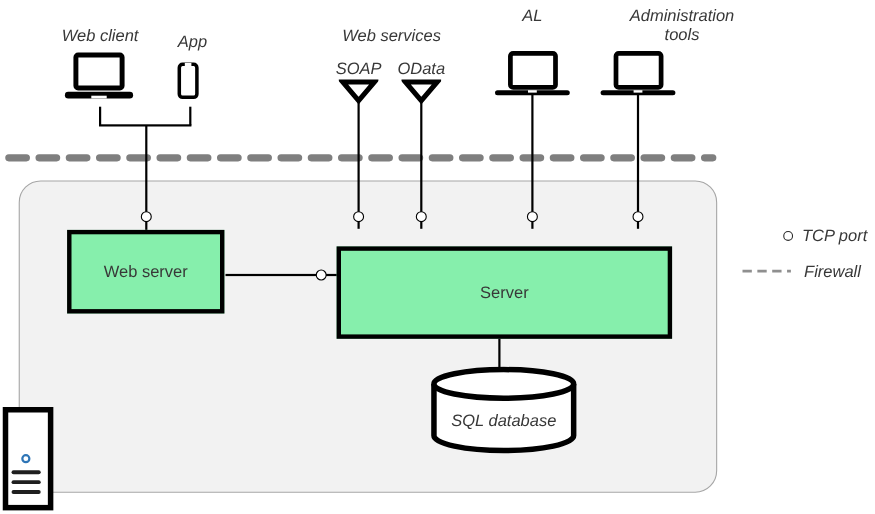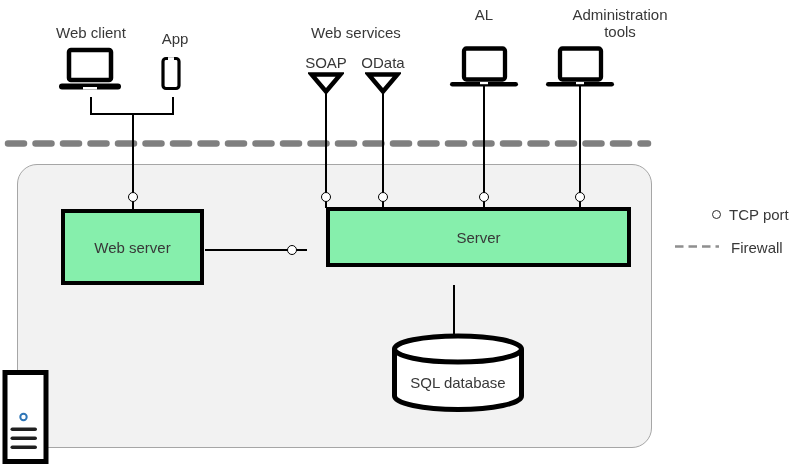--- a/index.html
+++ b/index.html
@@ -1,21 +1,21 @@
 <!DOCTYPE html>
 <html><head>
 <meta charset="utf-8">
 <style>
   html,body{margin:0;padding:0;background:#ffffff;}
   #canvas{
     position:relative;width:795px;height:467px;background:#ffffff;overflow:hidden;
     font-family:"Liberation Sans",sans-serif;color:#383838;font-size:15px;
   }
   .abs{position:absolute;}
-  .lbl{position:absolute;text-align:center;line-height:17px;white-space:nowrap;}
+  .lbl{position:absolute;text-align:center;line-height:17px;white-space:nowrap;font-style:italic;}
   .zone{
     position:absolute;left:17px;top:164px;width:635px;height:284px;
     background:#f2f2f2;border:1.6px solid #a6a6a6;border-radius:20px;
     box-sizing:border-box;
   }
   .ln{position:absolute;background:#000;}
   .port{
     position:absolute;width:10px;height:10px;border:1.8px solid #000;
     border-radius:50%;background:#fff;box-sizing:border-box;
   }
@@ -97,21 +97,21 @@
 
   <svg class="abs" style="left:545px;top:46px;" width="70" height="42" viewBox="0 0 70 42">
     <rect x="15" y="2.5" width="41" height="31" rx="2.5" fill="#fff" stroke="#000" stroke-width="4.3"></rect>
     <rect x="1" y="36" width="68" height="4.6" rx="2.3" fill="#000"></rect>
     <rect x="31" y="36" width="8" height="2.2" fill="#fff"></rect>
   </svg>
 
   <div class="nodebox" style="left:61px;top:209px;width:143px;height:76px;">
     <span>Web server</span>
   </div>
-  <div class="nodebox" style="left:306px;top:207px;width:305px;height:60px;margin-left:20px;">
+  <div class="nodebox" style="left:306px;top:224px;width:305px;height:84px;">
     <span>Server</span>
   </div>
 
   <svg class="abs" style="left:389px;top:333px;" width="138" height="83" viewBox="0 0 138 83">
     <path d="M5.5,16 v47 a63.5,13.5 0 0 0 127,0 v-47" fill="#fff" stroke="#000" stroke-width="5"></path>
     <ellipse cx="69" cy="16" rx="63.5" ry="13" fill="#fff" stroke="#000" stroke-width="5"></ellipse>
   </svg>
   <div class="lbl" style="left:391px;top:374px;width:134px;">SQL database</div>
 
   <svg class="abs" style="left:1px;top:368px;" width="50" height="98" viewBox="0 0 50 98">

